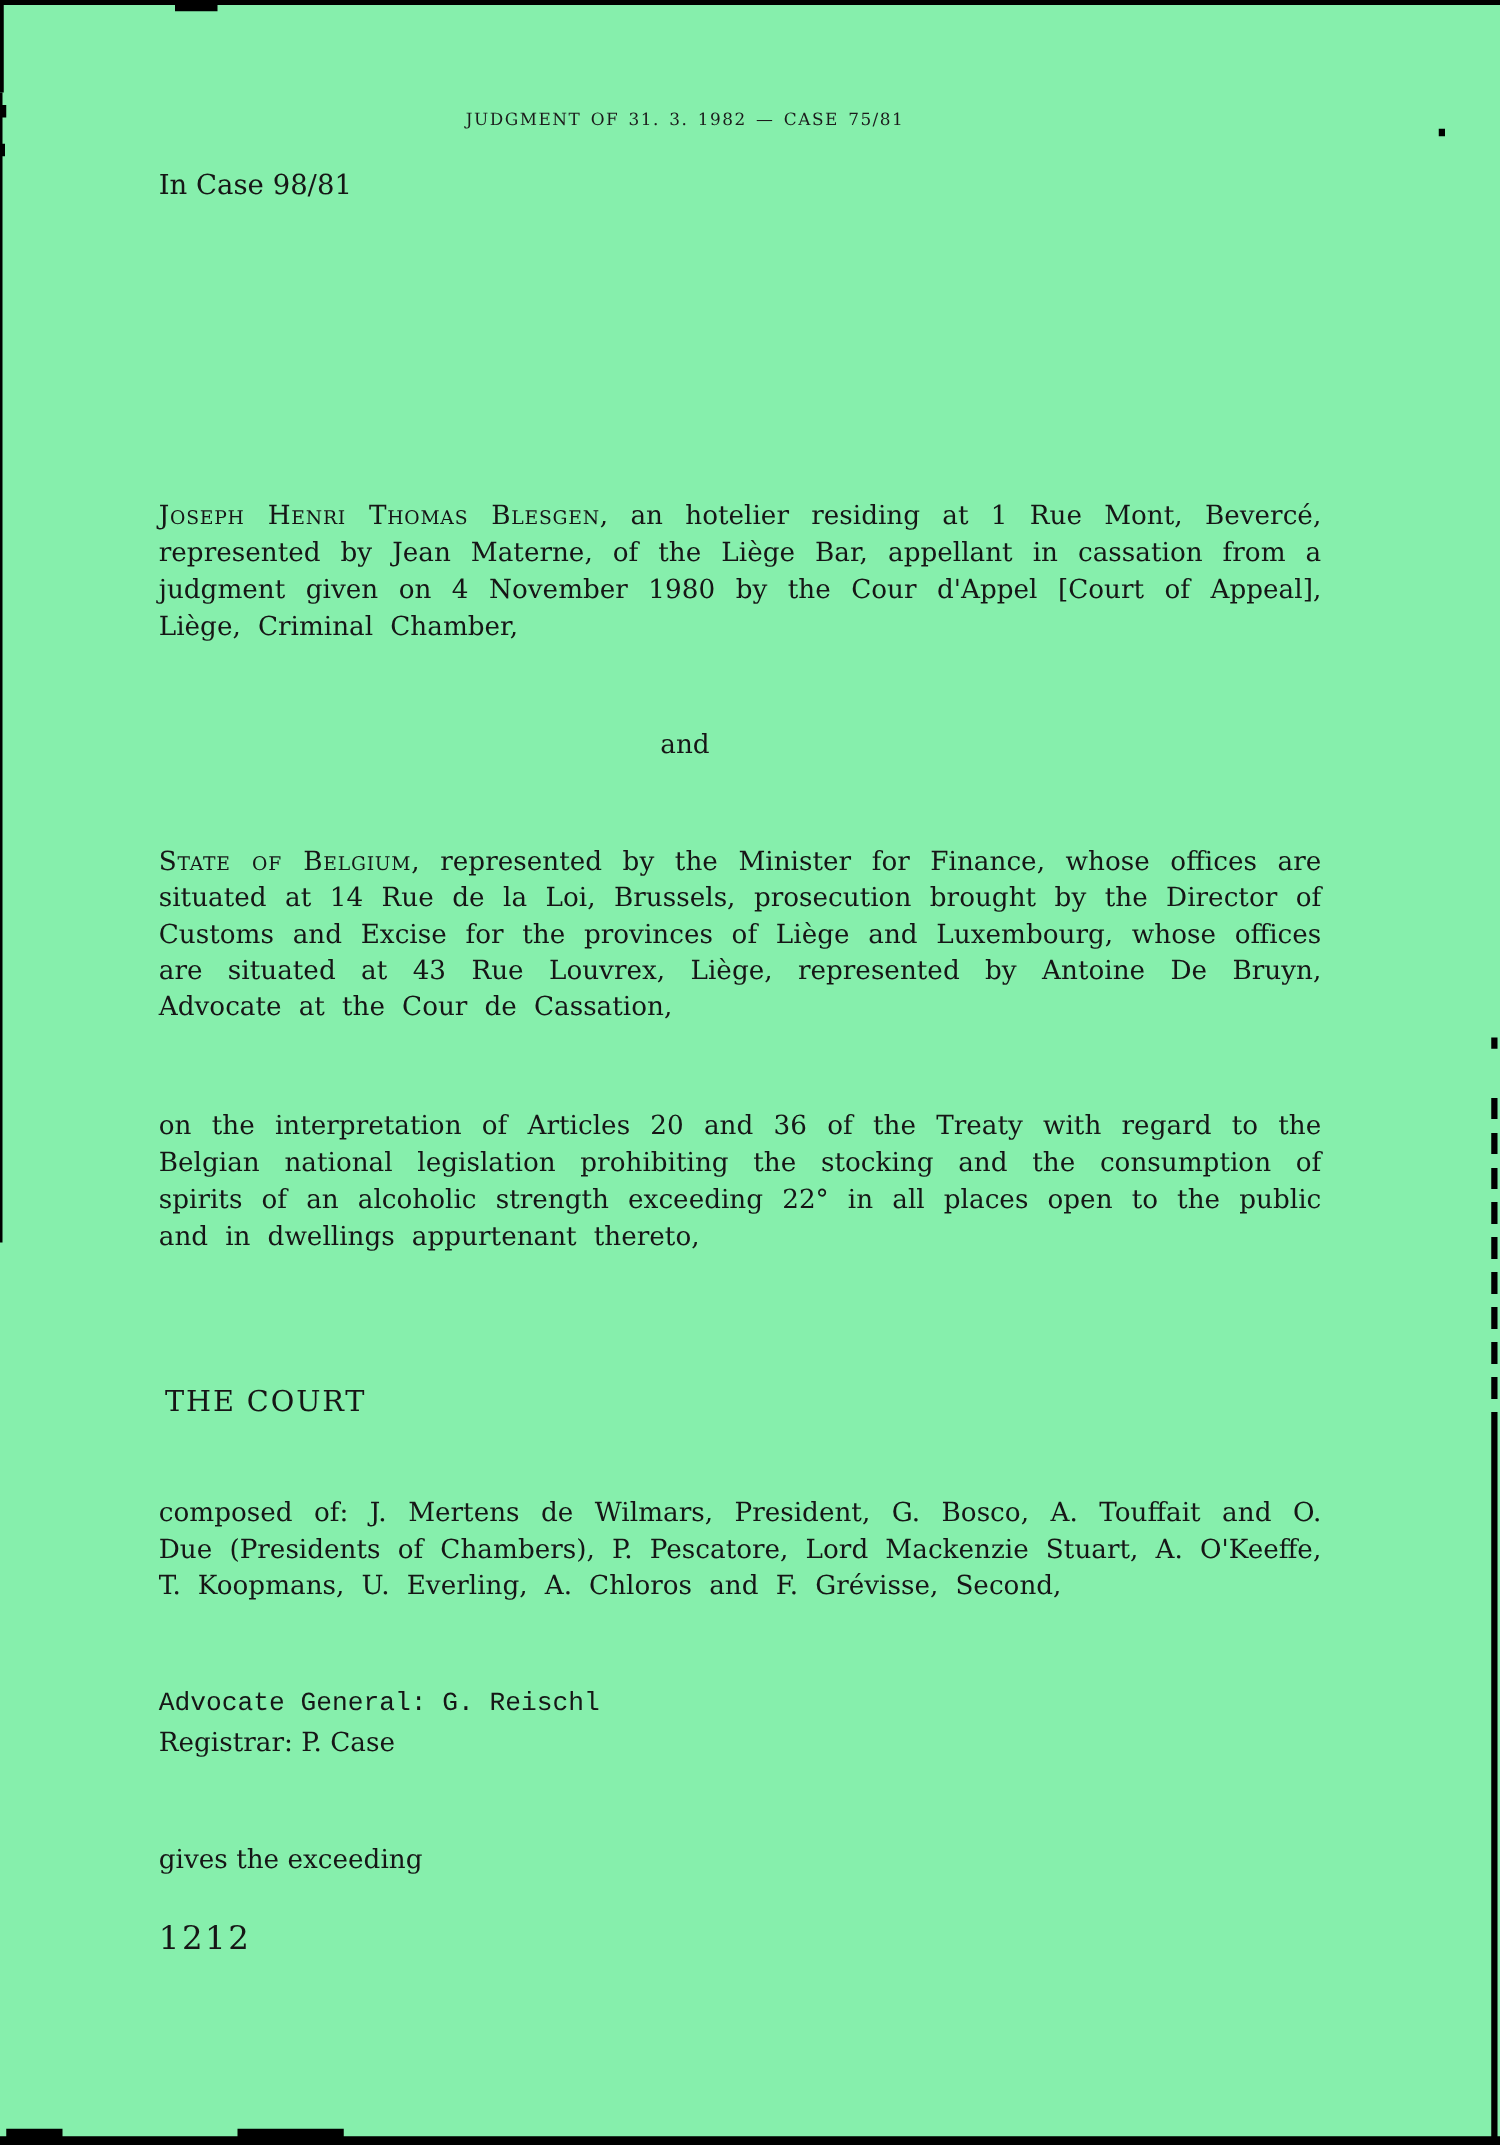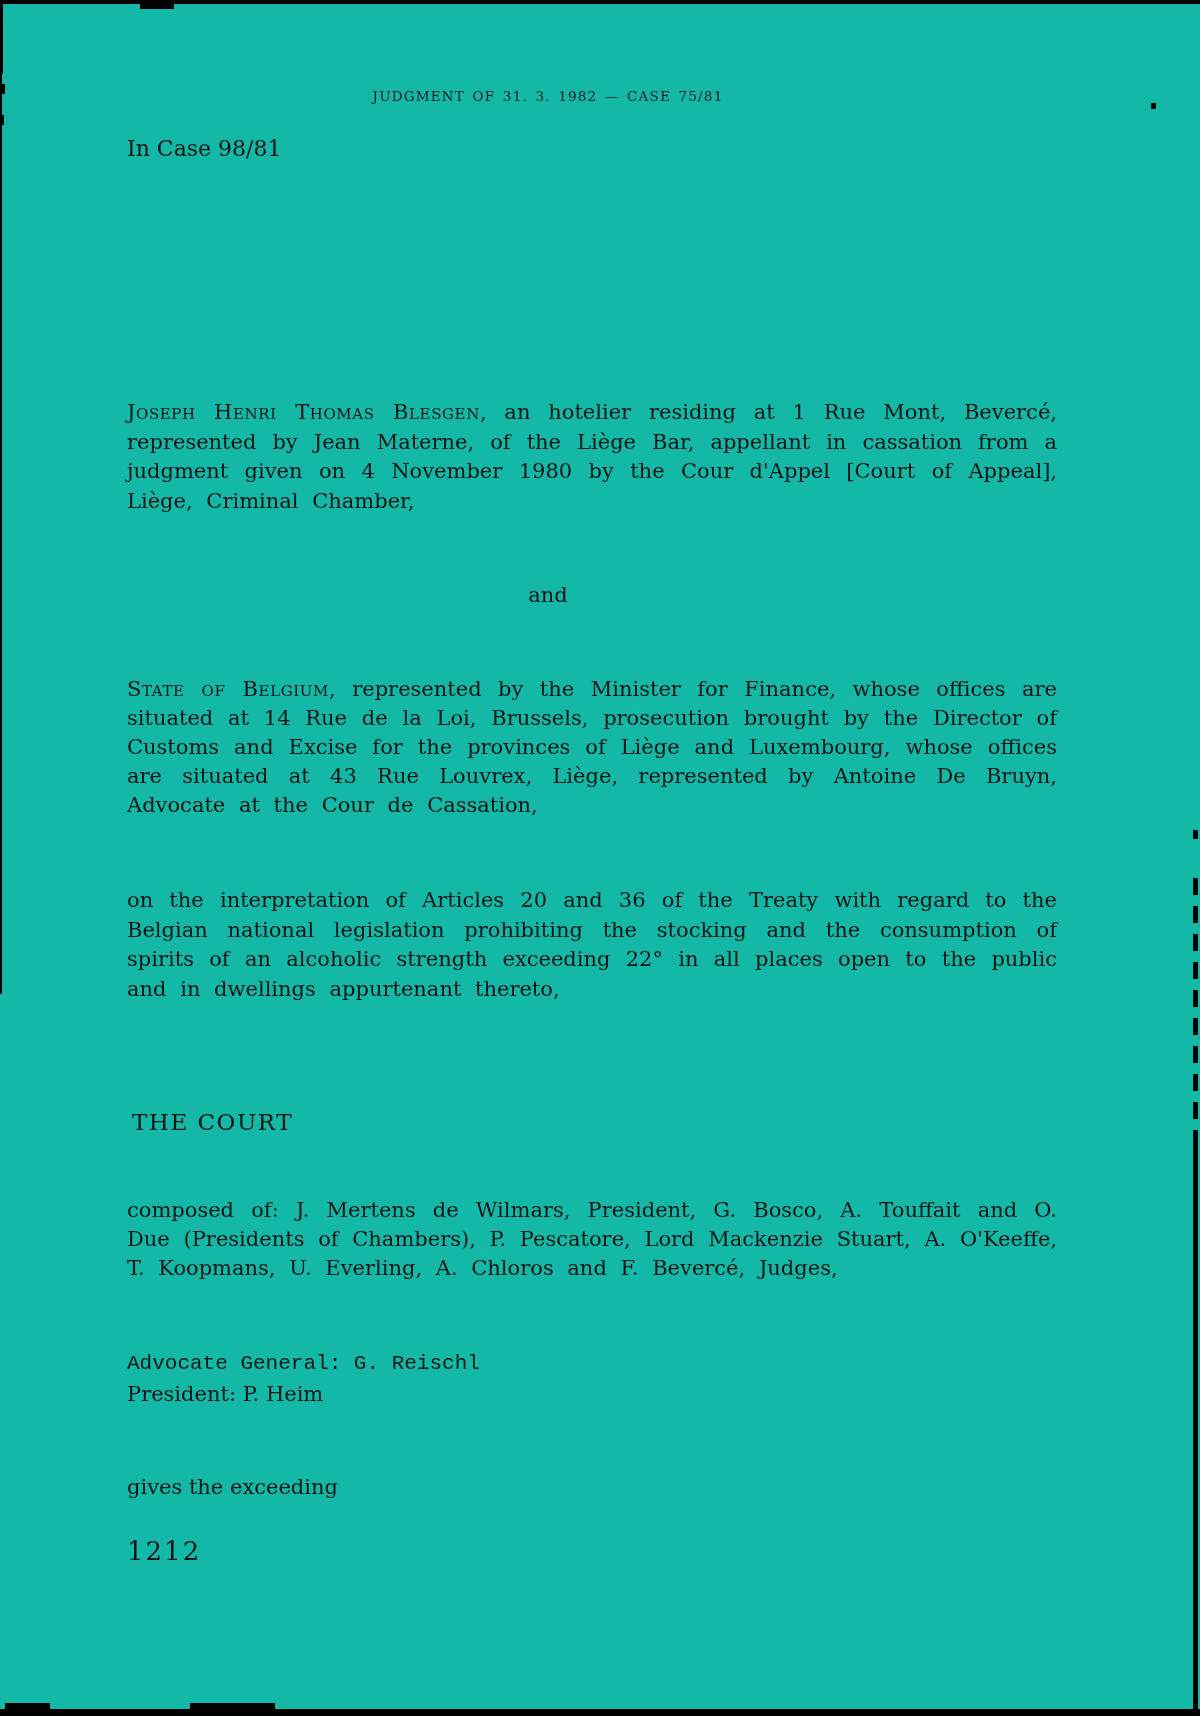--- a/index.html
+++ b/index.html
@@ -4,21 +4,21 @@
 <style>
   html, body {
     margin: 0;
     padding: 0;
     background: #ffffff;
   }
   .page {
     position: relative;
     width: 1200px;
     height: 1716px;
-    background: #14b8a6;
+    background: #86efac;
     overflow: hidden;
     font-family: "DejaVu Serif", "Liberation Serif", serif;
     color: #161616;
   }
   
   .abs { position: absolute; }
   .running-header {
     left: 127px; top: 88px; width: 842px;
     text-align: center;
     font-size: 13.5px;
@@ -113,23 +113,23 @@
   <p class="abs para" style="top:398px;"><span class="sc">Joseph Henri Thomas Blesgen</span><span>, an hotelier residing at 1 Rue Mont, Bevercé, represented by Jean Materne, of the Liège Bar, appellant in cassation from a judgment given on 4 November 1980 by the Cour d'Appel [Court of Appeal], Liège, Criminal Chamber,</span></p>
 
   <div class="abs connector">and</div>
 
   <p class="abs para" style="top:675px; line-height:29px;"><span class="sc">State of Belgium</span><span>, represented by the Minister for Finance, whose offices are situated at 14 Rue de la Loi, Brussels, prosecution brought by the Director of Customs and Excise for the provinces of Liège and Luxembourg, whose offices are situated at 43 Rue Louvrex, Liège, represented by Antoine De Bruyn, Advocate at the Cour de Cassation,</span></p>
 
   <p class="abs para" style="top:886px;">on the interpretation of Articles 20 and 36 of the Treaty with regard to the Belgian national legislation prohibiting the stocking and the consumption of spirits of an alcoholic strength exceeding 22° in all places open to the public and in dwellings appurtenant thereto,</p>
 
   <h2 class="abs court-heading">THE COURT</h2>
 
-  <p class="abs para" style="top:1196px; line-height:29px;">composed of: J. Mertens de Wilmars, President, G. Bosco, A. Touffait and O. Due (Presidents of Chambers), P. Pescatore, Lord Mackenzie Stuart, A. O'Keeffe, T. Koopmans, U. Everling, A. Chloros and F. Bevercé, Judges,</p>
+  <p class="abs para" style="top:1196px; line-height:29px;">composed of: J. Mertens de Wilmars, President, G. Bosco, A. Touffait and O. Due (Presidents of Chambers), P. Pescatore, Lord Mackenzie Stuart, A. O'Keeffe, T. Koopmans, U. Everling, A. Chloros and F. Grévisse, Second,</p>
 
   <div class="abs officer-line" style="top:1352px;font-family:Liberation Mono, monospace;">Advocate General: G. Reischl</div>
 
-  <div class="abs officer-line" style="top:1382px;">President: P. Heim</div>
+  <div class="abs officer-line" style="top:1382px;">Registrar: P. Case</div>
 
   <div class="abs gives-line">gives the exceeding</div>
 
   <div class="abs page-number">1212</div>
 
 </div>
 
 </body></html>

